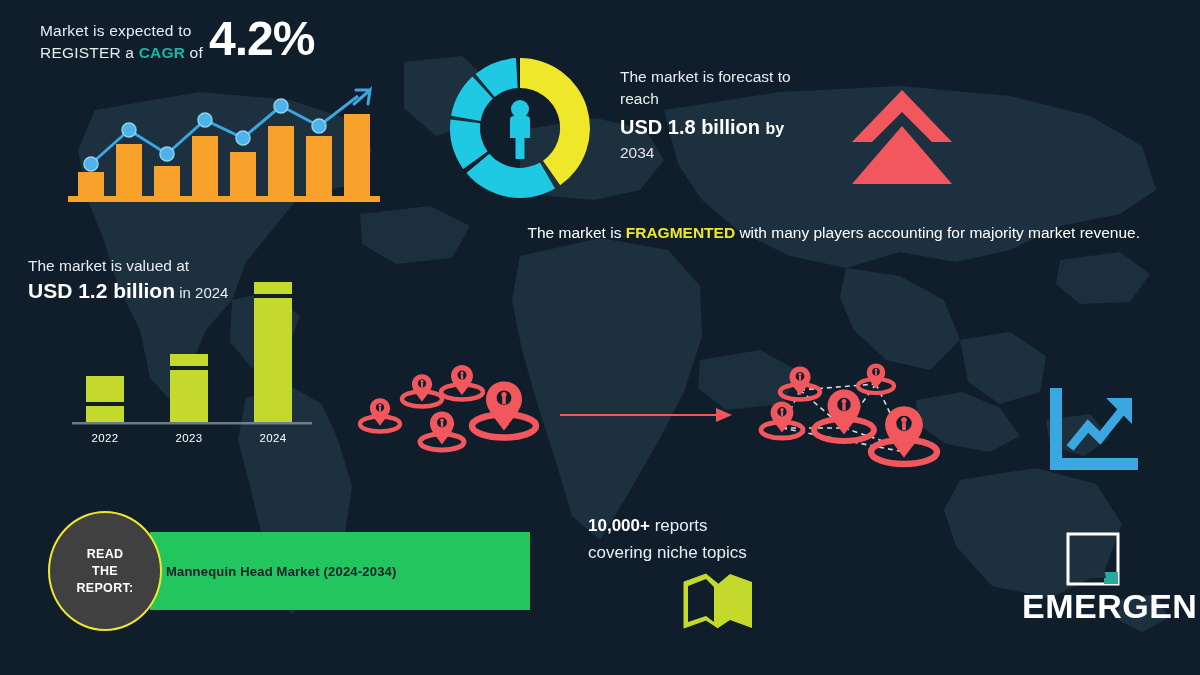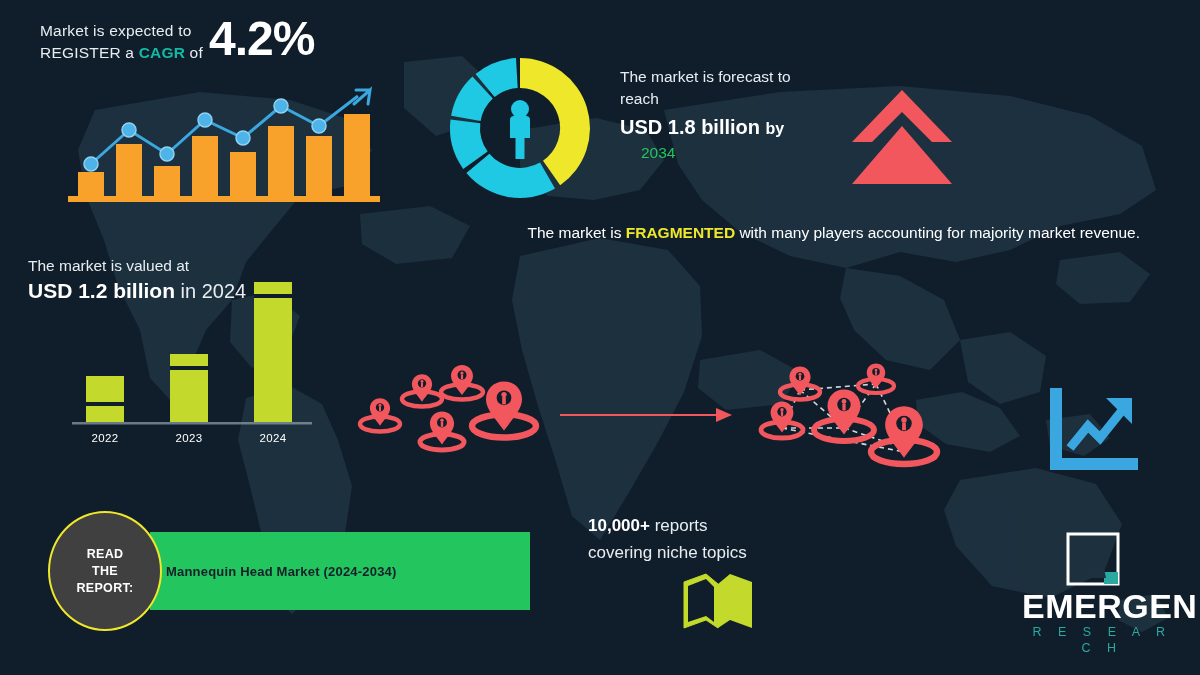--- a/index.html
+++ b/index.html
@@ -51,35 +51,35 @@
   #orange-chart { left: 68px; top: 84px; width: 312px; height: 122px; }
 
   
   #donut { left: 444px; top: 52px; width: 152px; height: 152px; }
 
   
   #forecast-block { left: 620px; top: 66px; width: 230px; }
   .fc-small { font-size: 15.5px; line-height: 22px; color: #e8edf2; }
   .fc-big { font-size: 20px; font-weight: bold; color: #ffffff; margin-top: 4px; line-height: 26px; }
   .fc-big span.lite { font-size: 16px; font-weight: bold; }
-  .fc-year { font-size: 15.5px; color: #22c55e; line-height: 22px; margin-left: 21px; }
+  .fc-year { font-size: 15.5px; color: #e5e5e5; line-height: 22px; }
 
   
   #red-arrows { left: 848px; top: 86px; width: 108px; height: 100px; }
 
   
   #fragmented-block { left: 500px; top: 220px; width: 640px; text-align: right; }
   .frag { font-size: 15.5px; line-height: 25px; color: #ffffff; }
   .frag .hl { color: #efe72a; font-weight: bold; }
 
   
   #valued-block { left: 28px; top: 255px; width: 300px; }
   .val-small { font-size: 15.5px; color: #e8edf2; line-height: 22px; }
   .val-big { font-size: 21px; font-weight: bold; color: #ffffff; line-height: 28px; }
-  .val-big span.lite { font-size: 20px; font-weight: normal; color: #e8edf2; }
+  .val-big span.lite { font-size: 15px; font-weight: normal; color: #e8edf2; }
 
   
   #green-chart { left: 72px; top: 276px; width: 240px; height: 168px; }
   .gyear {
     position: absolute;
     bottom: 0;
     font-size: 11.5px;
     color: #ffffff;
     text-align: center;
     letter-spacing: .3px;
@@ -389,16 +389,15 @@
     <path d="M38 14 L50 4 L72 12 L72 58 L50 50 L38 58 Z" fill="#c3d92b"></path>
   </svg>
 
   <div class="abs" id="logo-block">
     <svg id="logo-square" viewBox="0 0 54 54">
       <path d="M2 2 L52 2 L52 52 L2 52 Z" fill="none" stroke="#ffffff" stroke-width="3"></path>
       <path d="M38 40 L52 40 L52 52 L38 52 Z" fill="#2aa9a0"></path>
       <path d="M16 46 L24 34 L30 42 L36 26 L40 46 Z" fill="#1e3140"></path>
     </svg>
     <div id="logo-emergen">EMERGEN</div>
-    <div id="logo-research">R E S E A R C H</div>
   </div>
 
 </div>
 
 </body></html>

